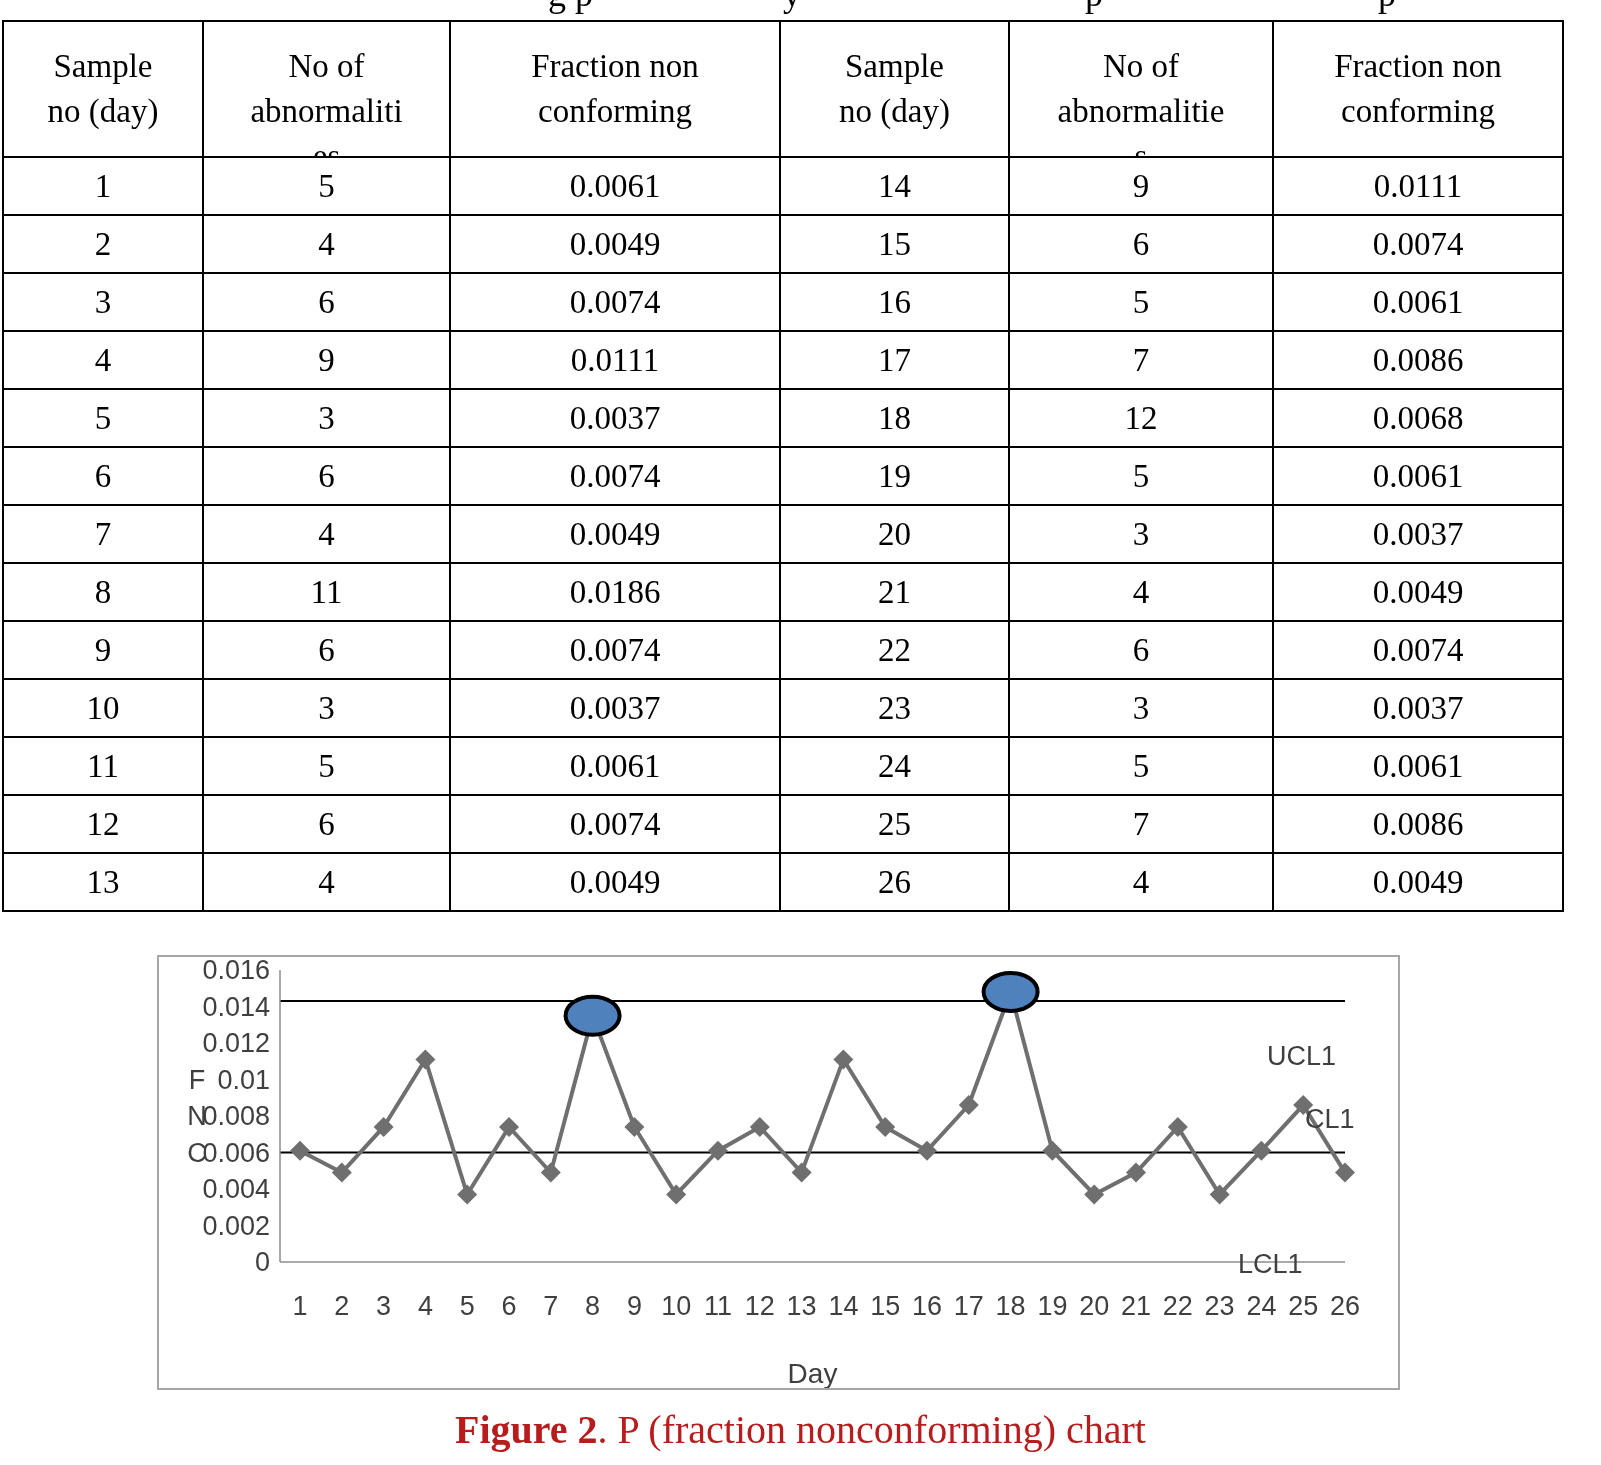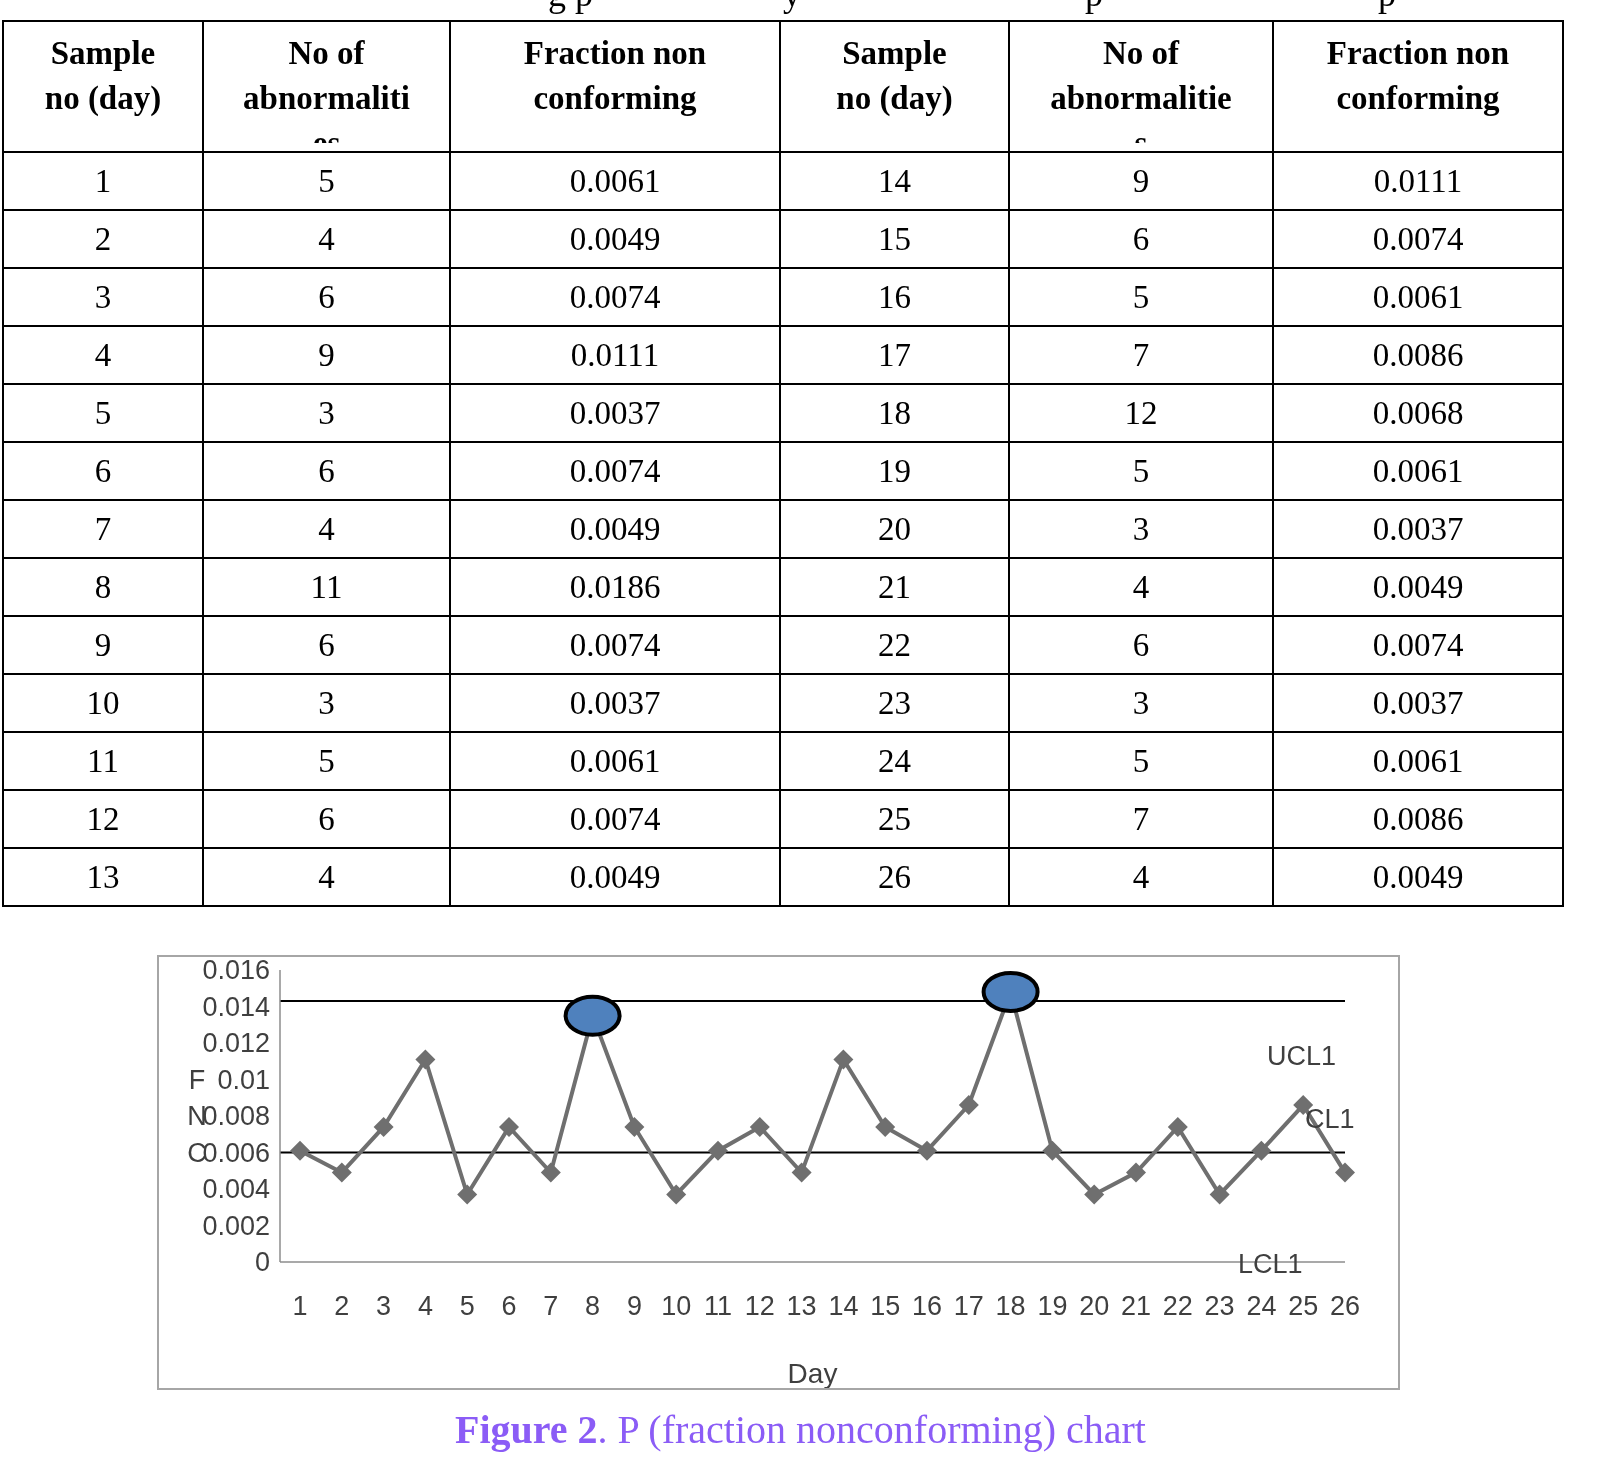--- a/index.html
+++ b/index.html
@@ -8,31 +8,31 @@
     font-family:"Liberation Serif",serif;color:#000;
   }
   
   .top-clip{position:absolute;top:0;left:0;width:1601px;height:15px;overflow:hidden;}
   .top-clip span{position:absolute;top:-27px;font-size:36px;color:#000;}
   .frag0{left:548px}.frag1{left:783px}.frag2{left:1085px}.frag3{left:1378px}
 
   
   table.data{position:absolute;left:2px;top:20px;width:1560px;border-collapse:collapse;table-layout:fixed;}
   table.data th, table.data td{border:2px solid #000;text-align:center;font-weight:normal;padding:0;}
-  table.data th{height:131px;vertical-align:top;box-sizing:border-box;padding-top:9px;font-weight:bold;}
+  table.data th{height:131px;vertical-align:top;box-sizing:border-box;padding-top:22px;}
   table.data th .hw{height:112px;overflow:hidden;line-height:45px;white-space:pre-line;font-size:33px;}
   table.data td{font-size:33px;height:56px;vertical-align:middle;}
 
   
   .chart-box{position:absolute;left:157px;top:955px;width:1243px;height:435px;
     border:2px solid #a6a6a6;background:#fff;box-sizing:border-box;}
   .chart-box svg{display:block;}
 
   
-  .caption{position:absolute;top:1406px;left:0;width:1601px;text-align:center;font-size:40px;color:#8b5cf6;}
+  .caption{position:absolute;top:1406px;left:0;width:1601px;text-align:center;font-size:40px;color:#b91c1c;}
   .caption .b{font-weight:bold;}
 </style>
 </head>
 <body>
 
 <div class="top-clip">
   <span class="frag0">g p</span>
   <span class="frag1">y</span>
   <span class="frag2">p</span>
   <span class="frag3">p</span>

